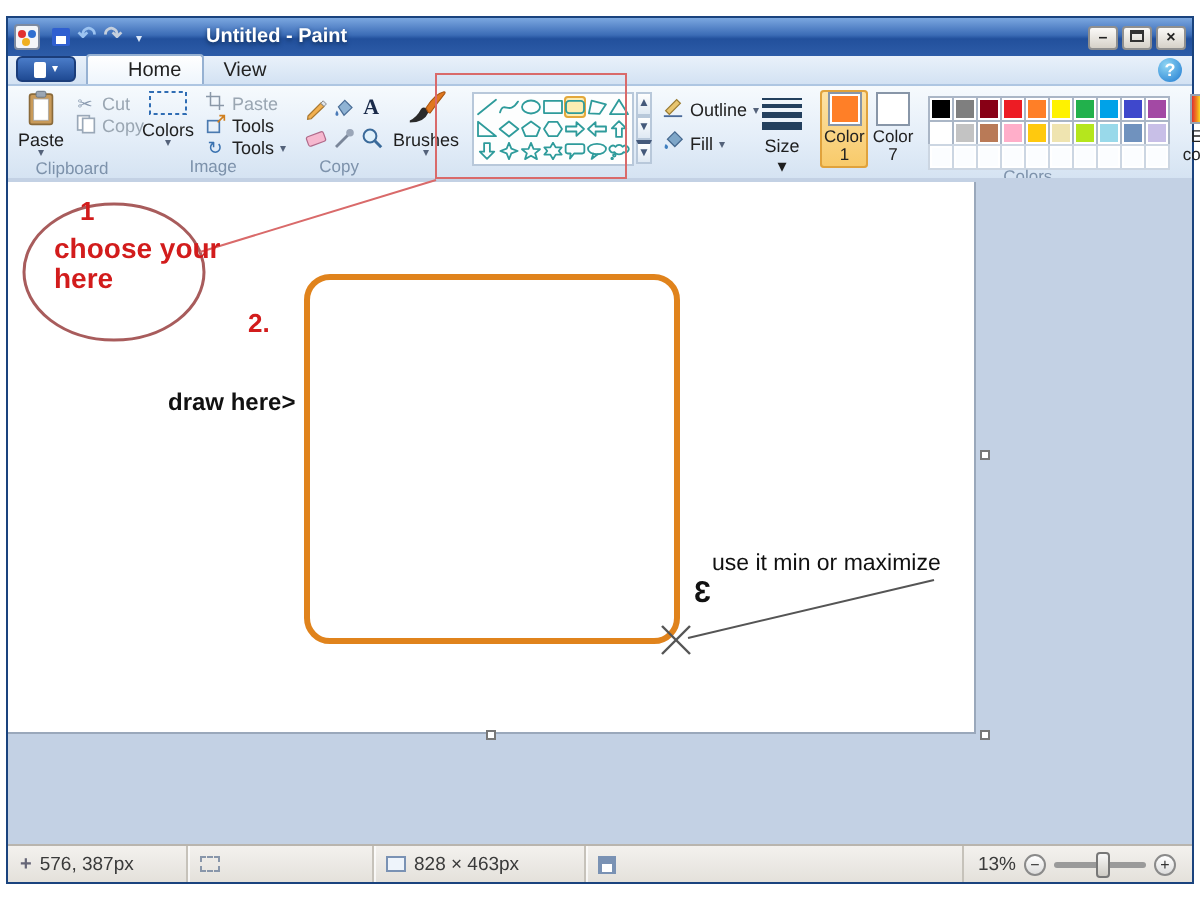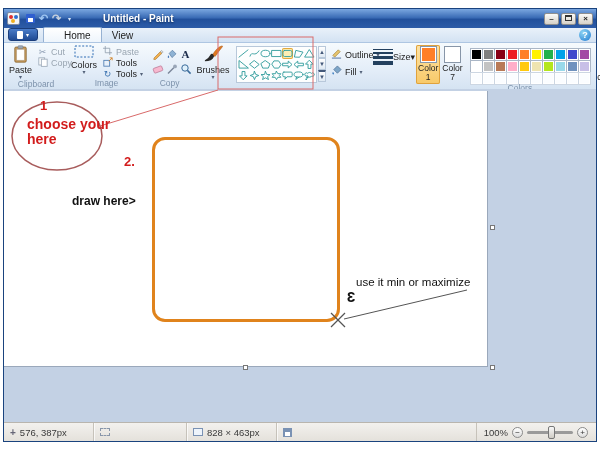--- a/index.html
+++ b/index.html
@@ -74,21 +74,21 @@
     background:#fdfefe; border:1px solid #b8c8da; padding:1px; margin:2px 0 0 2px; }
   .shape-cell { display:flex; align-items:center; justify-content:center; }
   .shape-cell.selected { background:#fdeeb3; box-shadow:inset 0 0 0 1px #e3a83c; border-radius:2px; }
   .scrollcol { display:flex; flex-direction:column; margin:2px 0 0 1px; width:11px; }
   .scrollbtn { height:12px; background:linear-gradient(#fefefe,#dfe9f3); border:1px solid #b8c8da;
     font-size:6px; color:#44597a; text-align:center; line-height:10px; }
   .of-col { display:flex; flex-direction:column; gap:4px; padding:4px 2px 0 5px; }
   .of-item { display:flex; align-items:center; gap:3px; font-size:9px; color:#222; white-space:nowrap; }
   .of-item .dd { font-size:6px; color:#54627a; }
 
-  .size-btn { display:flex; flex-direction:row; align-items:center; padding:2px 7px 0; font-size:9px; color:#1e1e1e; }
+  .size-btn { display:flex; flex-direction:column; align-items:center; padding:2px 7px 0; font-size:9px; color:#1e1e1e; }
   .size-lines { display:flex; flex-direction:column; gap:2px; margin:3px 0 3px; }
   .size-lines i { display:block; width:20px; background:#23405e; }
 
   .colors-gc { display:flex; align-items:flex-start; padding-top:1px; }
   .color-btn { display:flex; flex-direction:column; align-items:center; font-size:8.5px; line-height:9px;
     padding:2px 2px; border-radius:2px; color:#222; width:26px; text-align:center; }
   .color-btn.selected { background:linear-gradient(#fde3a7,#f8c968); box-shadow:inset 0 0 0 1px #e0a23c; }
   .swatch { width:15px; height:15px; border:1px solid #fff; box-shadow:0 0 0 1px #8896a8; margin-bottom:2px; }
   .palette { display:grid; grid-template-columns:repeat(10,11px); grid-auto-rows:11px; gap:1px; margin:4px 4px 0 6px; }
   .pcell { border:1px solid #fff; box-shadow:0 0 0 1px #aab6c6; }
@@ -124,21 +124,21 @@
   .zthumb { position:absolute; left:21px; top:-5px; width:7px; height:13px;
     background:linear-gradient(#f8f8f8,#cfccc5); border:1px solid #777; border-radius:2px; }
 
   
   .overlay { position:absolute; left:0; top:0; z-index:40; pointer-events:none; }
   .ann { position:absolute; z-index:41; pointer-events:none; }
   .ann-red-text { color:#d21c1c; font-weight:bold; }
   #ann1 { left:40px; top:98px; font-size:13px; }
   #ann1text { left:27px; top:117px; width:98px; font-size:14px; line-height:15px; }
   #ann2 { left:124px; top:154px; font-size:13px; }
-  #drawhere { left:72px; top:194px; font-size:12px; font-weight:bold; color:#111; }
+  #drawhere { left:84px; top:194px; font-size:12px; font-weight:bold; color:#111; }
   #minmax { left:356px; top:276px; font-size:11.5px; color:#111; }
   #ann3 { left:347px; top:288px; font-size:15px; font-weight:bold; color:#111; transform:scaleX(-1); }
 </style>
 </head>
 <body>
 
 <div class="window">
 
   <div class="titlebar">
     <div class="app-icon">
@@ -514,29 +514,29 @@
   </div>
 
   <div class="statusbar">
     <div class="sp" style="width:90px">
       <span class="cross">+</span>
       <span>576, 387px</span>
     </div>
     <div class="sp" style="width:93px">
       <span class="selbox"></span>
     </div>
-    <div class="sp" style="width:90px">
+    <div class="sp" style="width:106px">
       <span class="canvbox"></span>
       <span>828 × 463px</span>
     </div>
     <div class="sp grow">
       <span class="filebox"></span>
     </div>
     <div class="zoomcluster">
-      <span>100%</span>
+      <span>13%</span>
       <span class="zbtn">−</span>
       <div class="ztrack">
           <div class="zthumb"></div>
         </div>
       <span class="zbtn">+</span>
     </div>
   </div>
 </div>
 
 <svg class="overlay" width="600" height="450">

